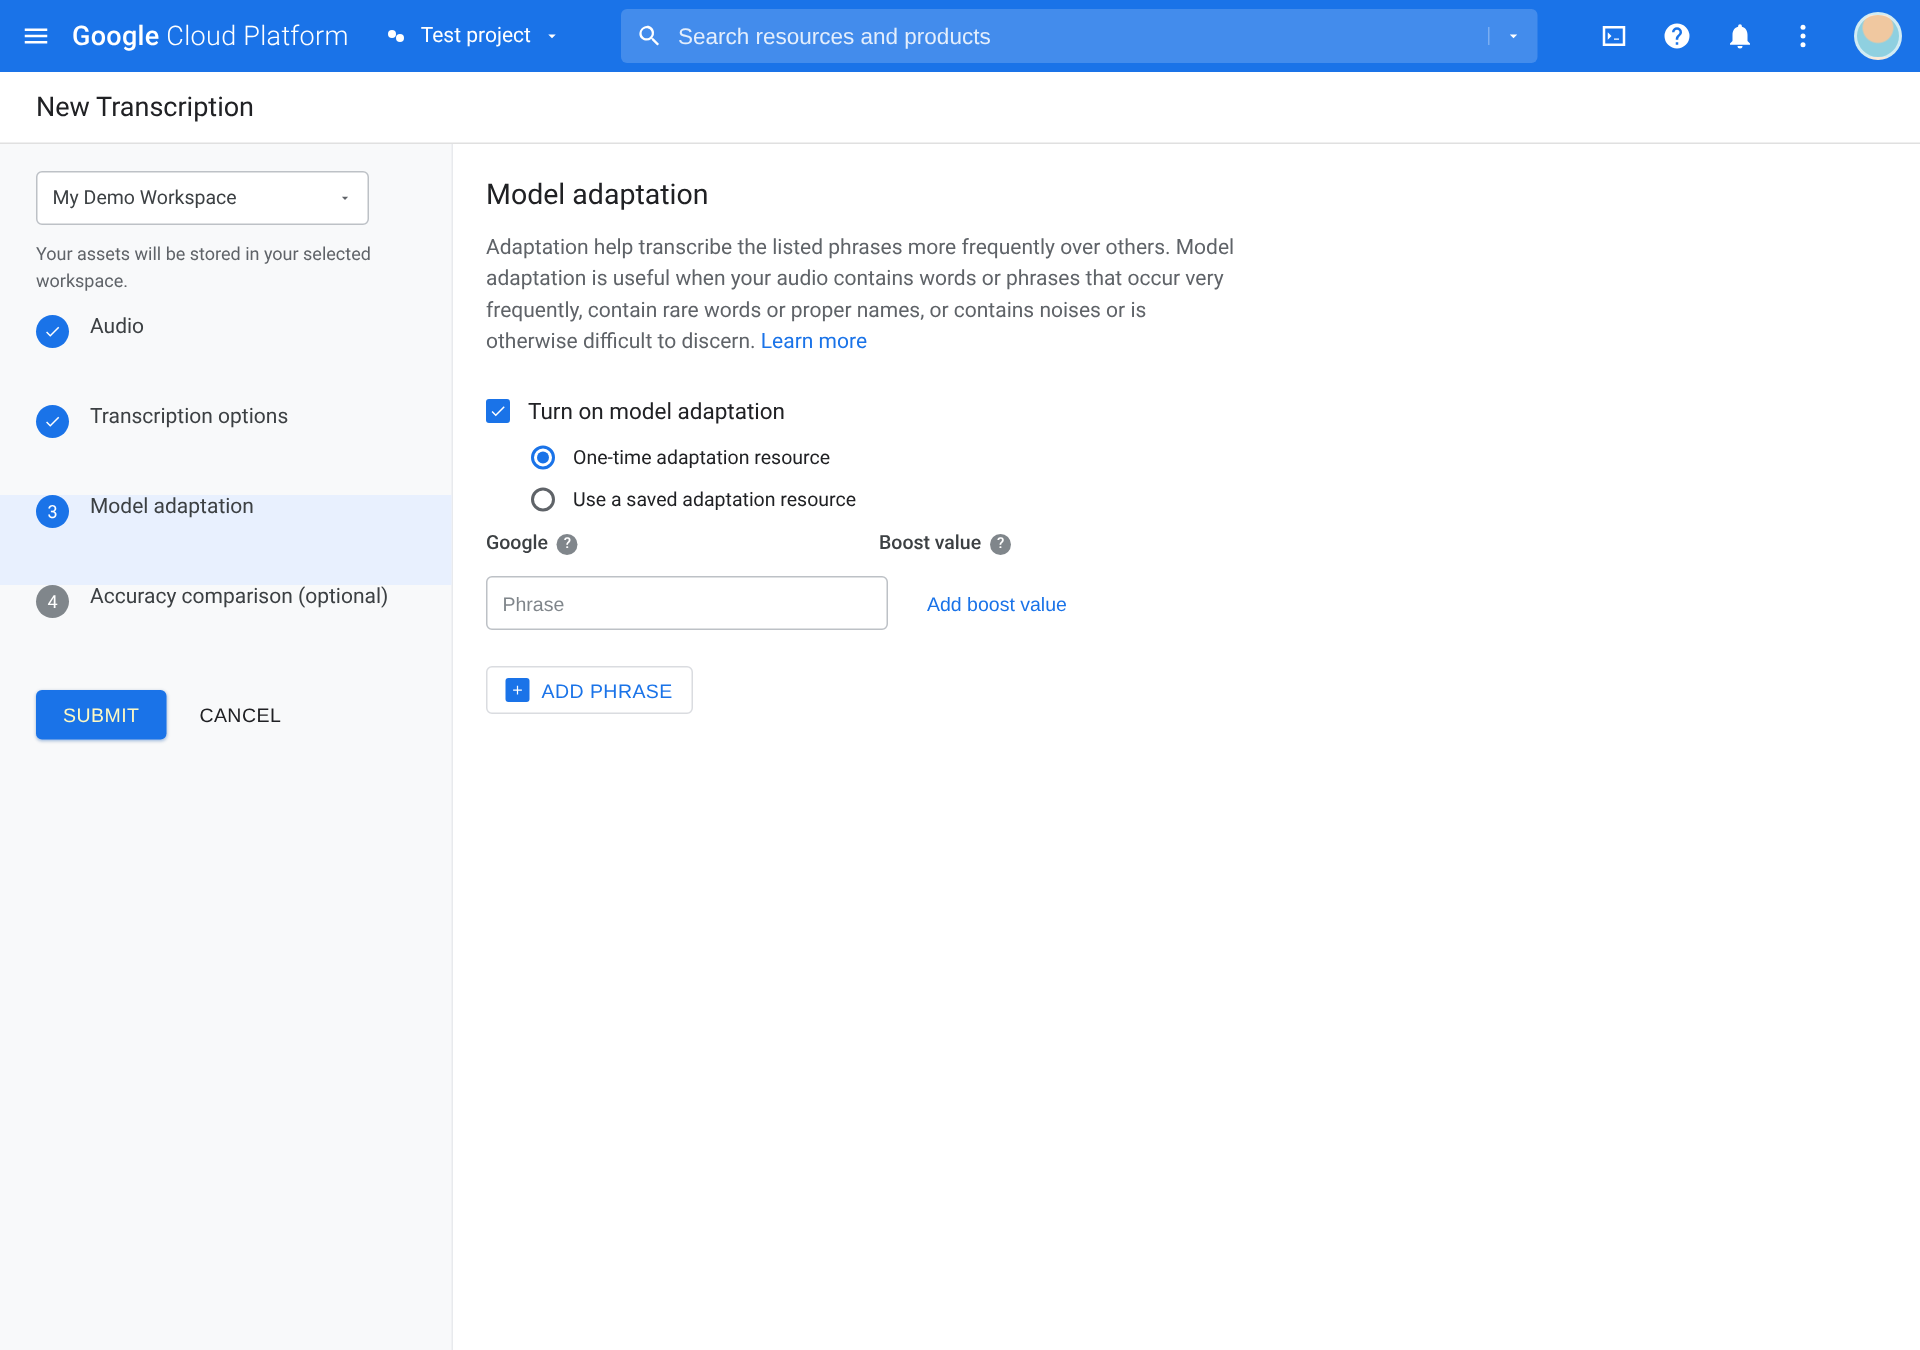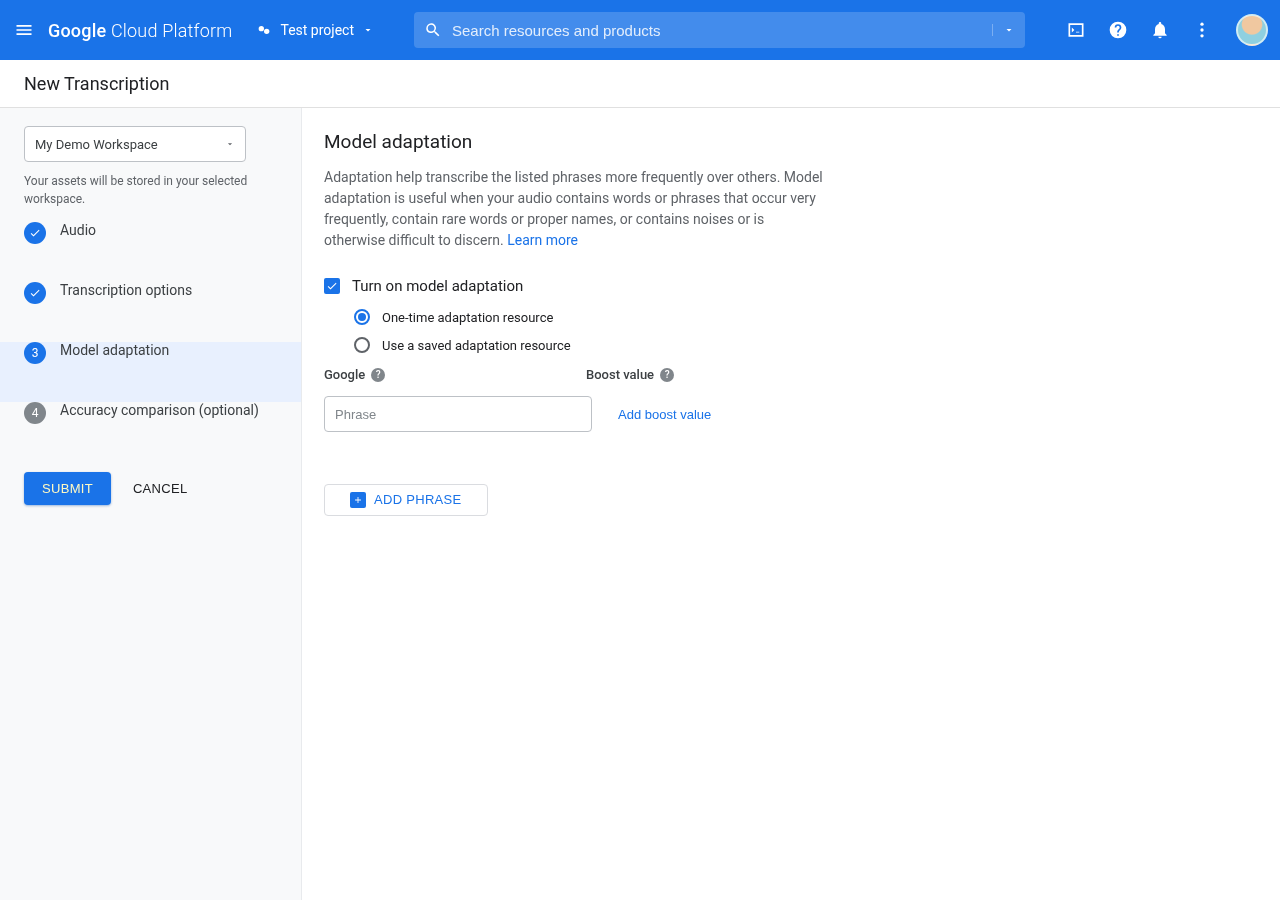--- a/index.html
+++ b/index.html
@@ -8,21 +8,21 @@
     font-size: 14px;
     color: #202124;
     background: #fff;
     width: 1280px;
     height: 900px;
     overflow: hidden;
   }
 
   
   .topbar {
-    height: 60px;
+    height: 48px;
     background: #1a73e8;
     display: flex;
     align-items: center;
     padding: 0 12px;
     color: #fff;
     gap: 8px;
   }
   .hamburger-icon {
     width: 24px; height: 24px;
     display: flex; align-items: center; justify-content: center;
@@ -284,27 +284,28 @@
   .phrase-input::placeholder { color: #80868b; }
   .link-action {
     color: #1a73e8;
     font-size: 13px;
     cursor: pointer;
     border: none;
     background: none;
   }
 
   .add-phrase-btn {
-    margin-top: 52px;
+    margin-top: 24px;
     display: inline-flex;
+    align-items: center;
     gap: 8px;
     border: 1px solid #dadce0;
     border-radius: 4px;
     background: #fff;
-    padding: 7px 25px;
+    padding: 7px 12px;
     font-size: 13px;
     font-weight: 500;
     letter-spacing: 0.3px;
     color: #1a73e8;
     cursor: pointer;
   }
   .add-phrase-btn .plus-badge {
     width: 16px; height: 16px; background: #1a73e8; color:#fff;
     display:flex; align-items:center; justify-content:center;
     border-radius: 2px;

